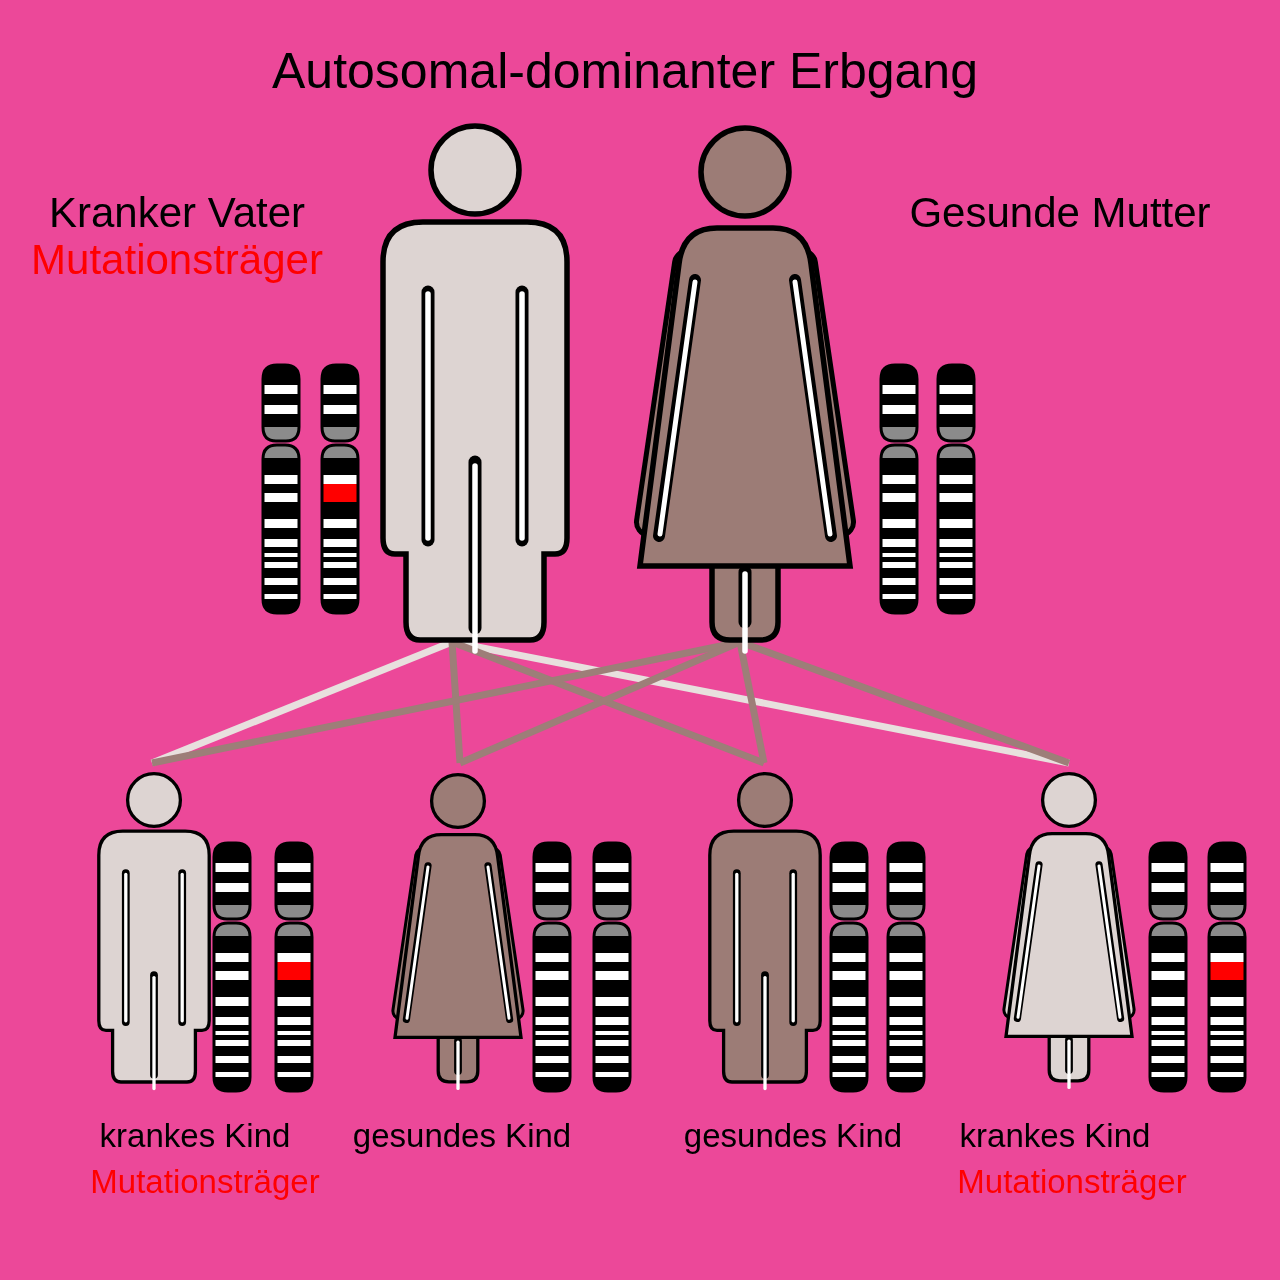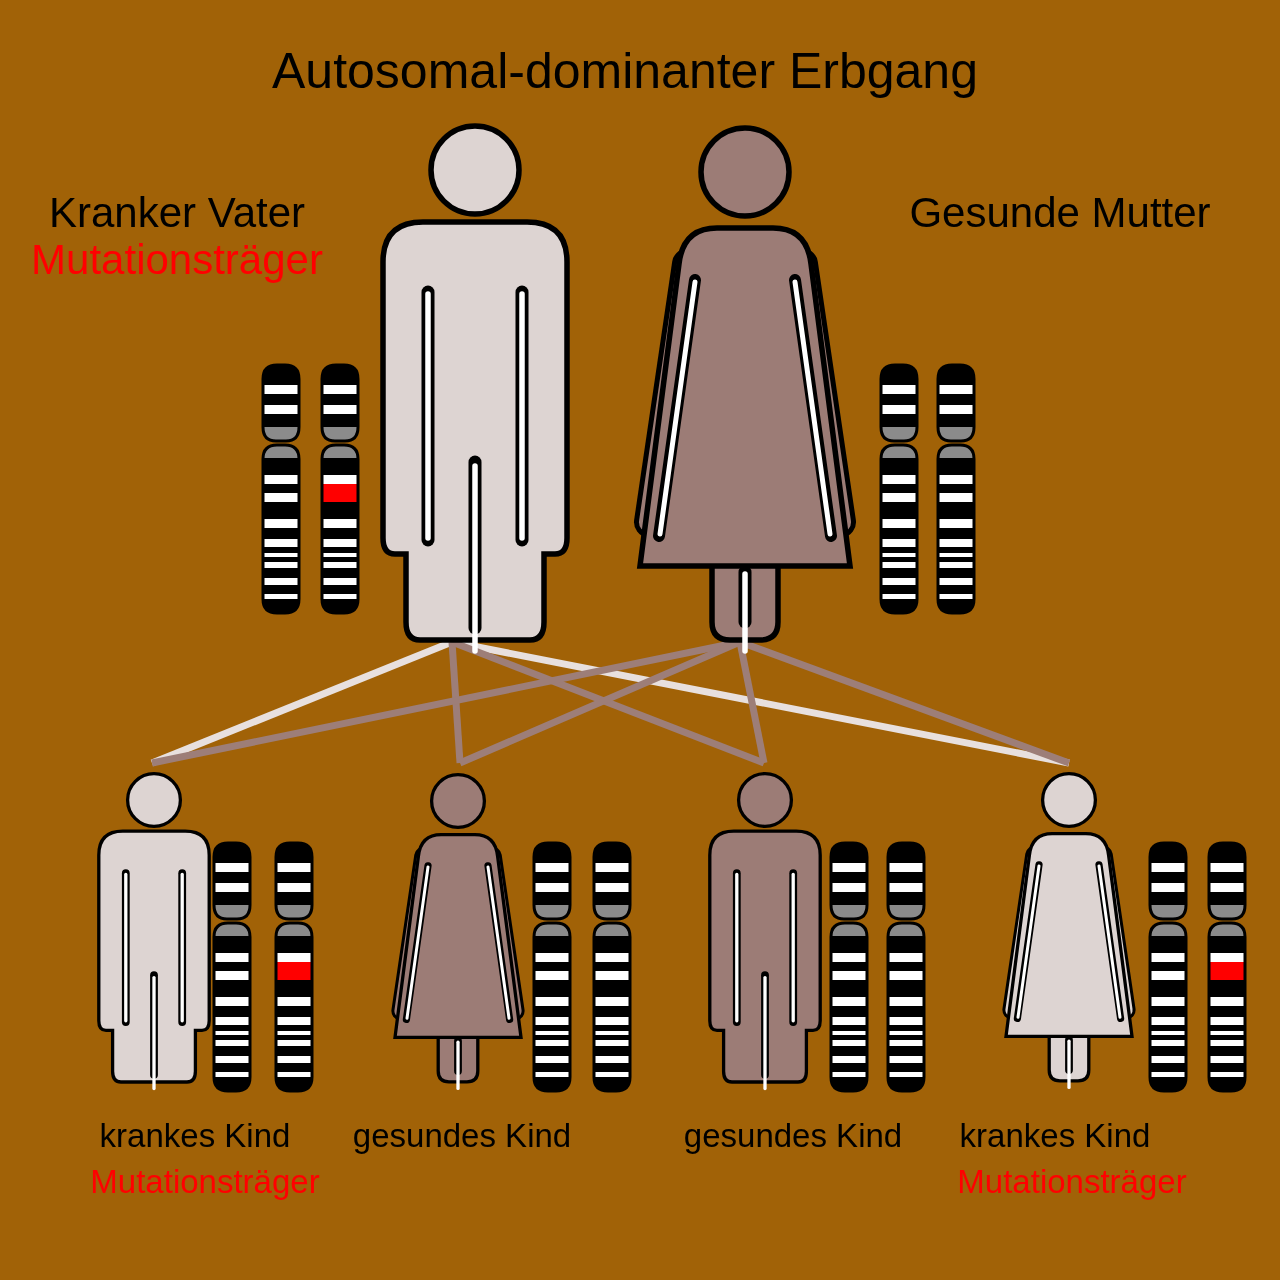--- a/index.html
+++ b/index.html
@@ -1,16 +1,16 @@
 <!DOCTYPE html>
 <html style="--sick: #ddd4d2; --healthy: #9c7c76; --line_sick: #e8e0de; --line_healthy: #9d7e78; --mutation_red: #ff0000; --label_red: #ff0000; --centromere_gray: #8b8b8b; --outline: #000000;"><head>
 <meta charset="utf-8">
 <style>
   html,body{margin:0;padding:0;background:#fff;}
-  .stage{width:1280px;height:1280px;position:relative;background:#a16207;overflow:hidden;}
+  .stage{width:1280px;height:1280px;position:relative;background:#ec4899;overflow:hidden;}
   svg{display:block;width:1280px;height:1280px;}
   text{font-family:"Liberation Sans", sans-serif;fill:#000;}
   .t-title{font-size:50px;}
   .t-parent{font-size:42px;}
   .t-child{font-size:33px;}
   .t-red{fill:var(--label_red,#ff0000);}
   .sick{color:var(--sick,#ddd4d2);}
   .healthy{color:var(--healthy,#9c7c76);}
   .body{fill:currentColor;stroke:#000;stroke-width:5.5;}
   .slit-k{stroke:#000;stroke-width:13;stroke-linecap:round;fill:none;}

